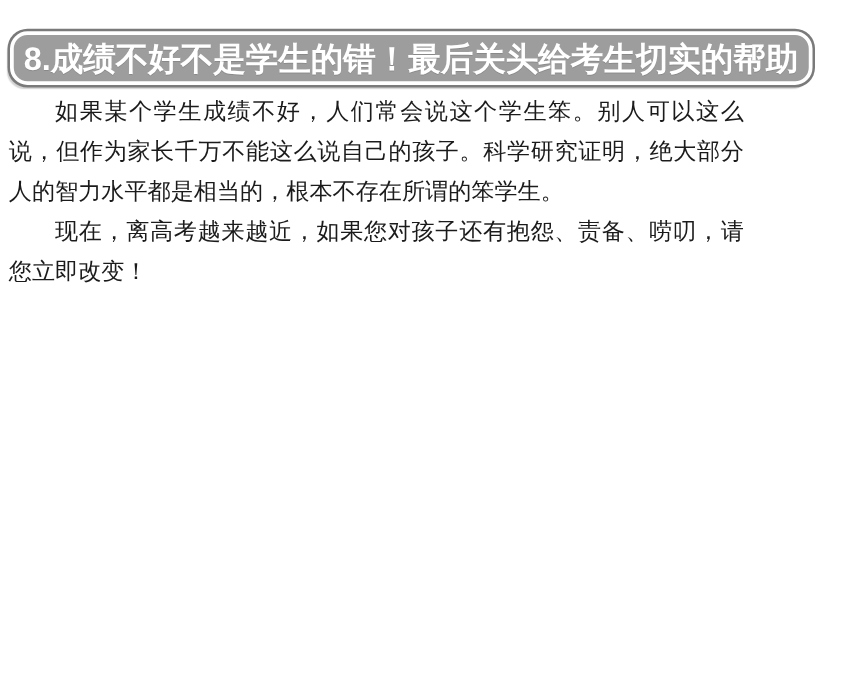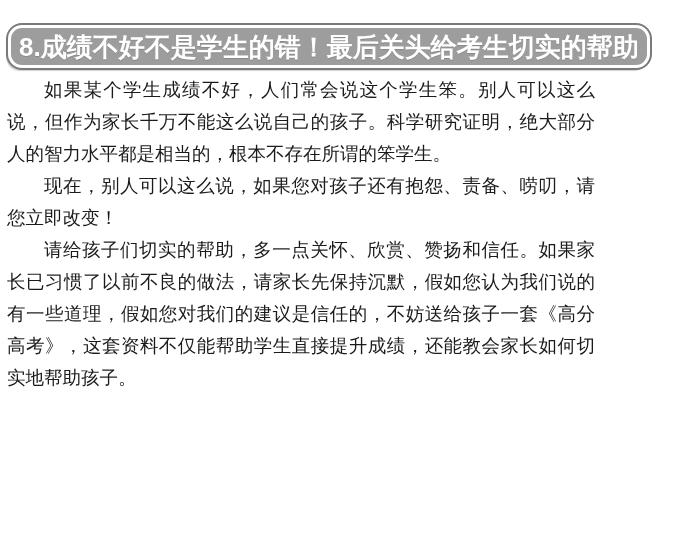--- a/index.html
+++ b/index.html
@@ -69,17 +69,16 @@
 <body>
 
 <div class="page">
 
   <div class="header-banner">
     <span class="header-title">8.成绩不好不是学生的错！最后关头给考生切实的帮助！</span>
   </div>
 
   <div class="article">
     <p>如果某个学生成绩不好，人们常会说这个学生笨。别人可以这么说，但作为家长千万不能这么说自己的孩子。科学研究证明，绝大部分人的智力水平都是相当的，根本不存在所谓的笨学生。</p>
-    <p>现在，别人可以这么说，如果您对孩子还有抱怨、责备、唠叨，请您立即改变！</p>
-    <p>请给孩子们切实的帮助，多一点关怀、欣赏、赞扬和信任。如果家长已习惯了以前不良的做法，请家长先保持沉默，假如您认为我们说的有一些道理，假如您对我们的建议是信任的，不妨送给孩子一套《高分高考》，这套资料不仅能帮助学生直接提升成绩，还能教会家长如何切实地帮助孩子。</p>
+    <p>现在，离高考越来越近，如果您对孩子还有抱怨、责备、唠叨，请您立即改变！</p>
   </div>
 
 </div>
 
 </body></html>

